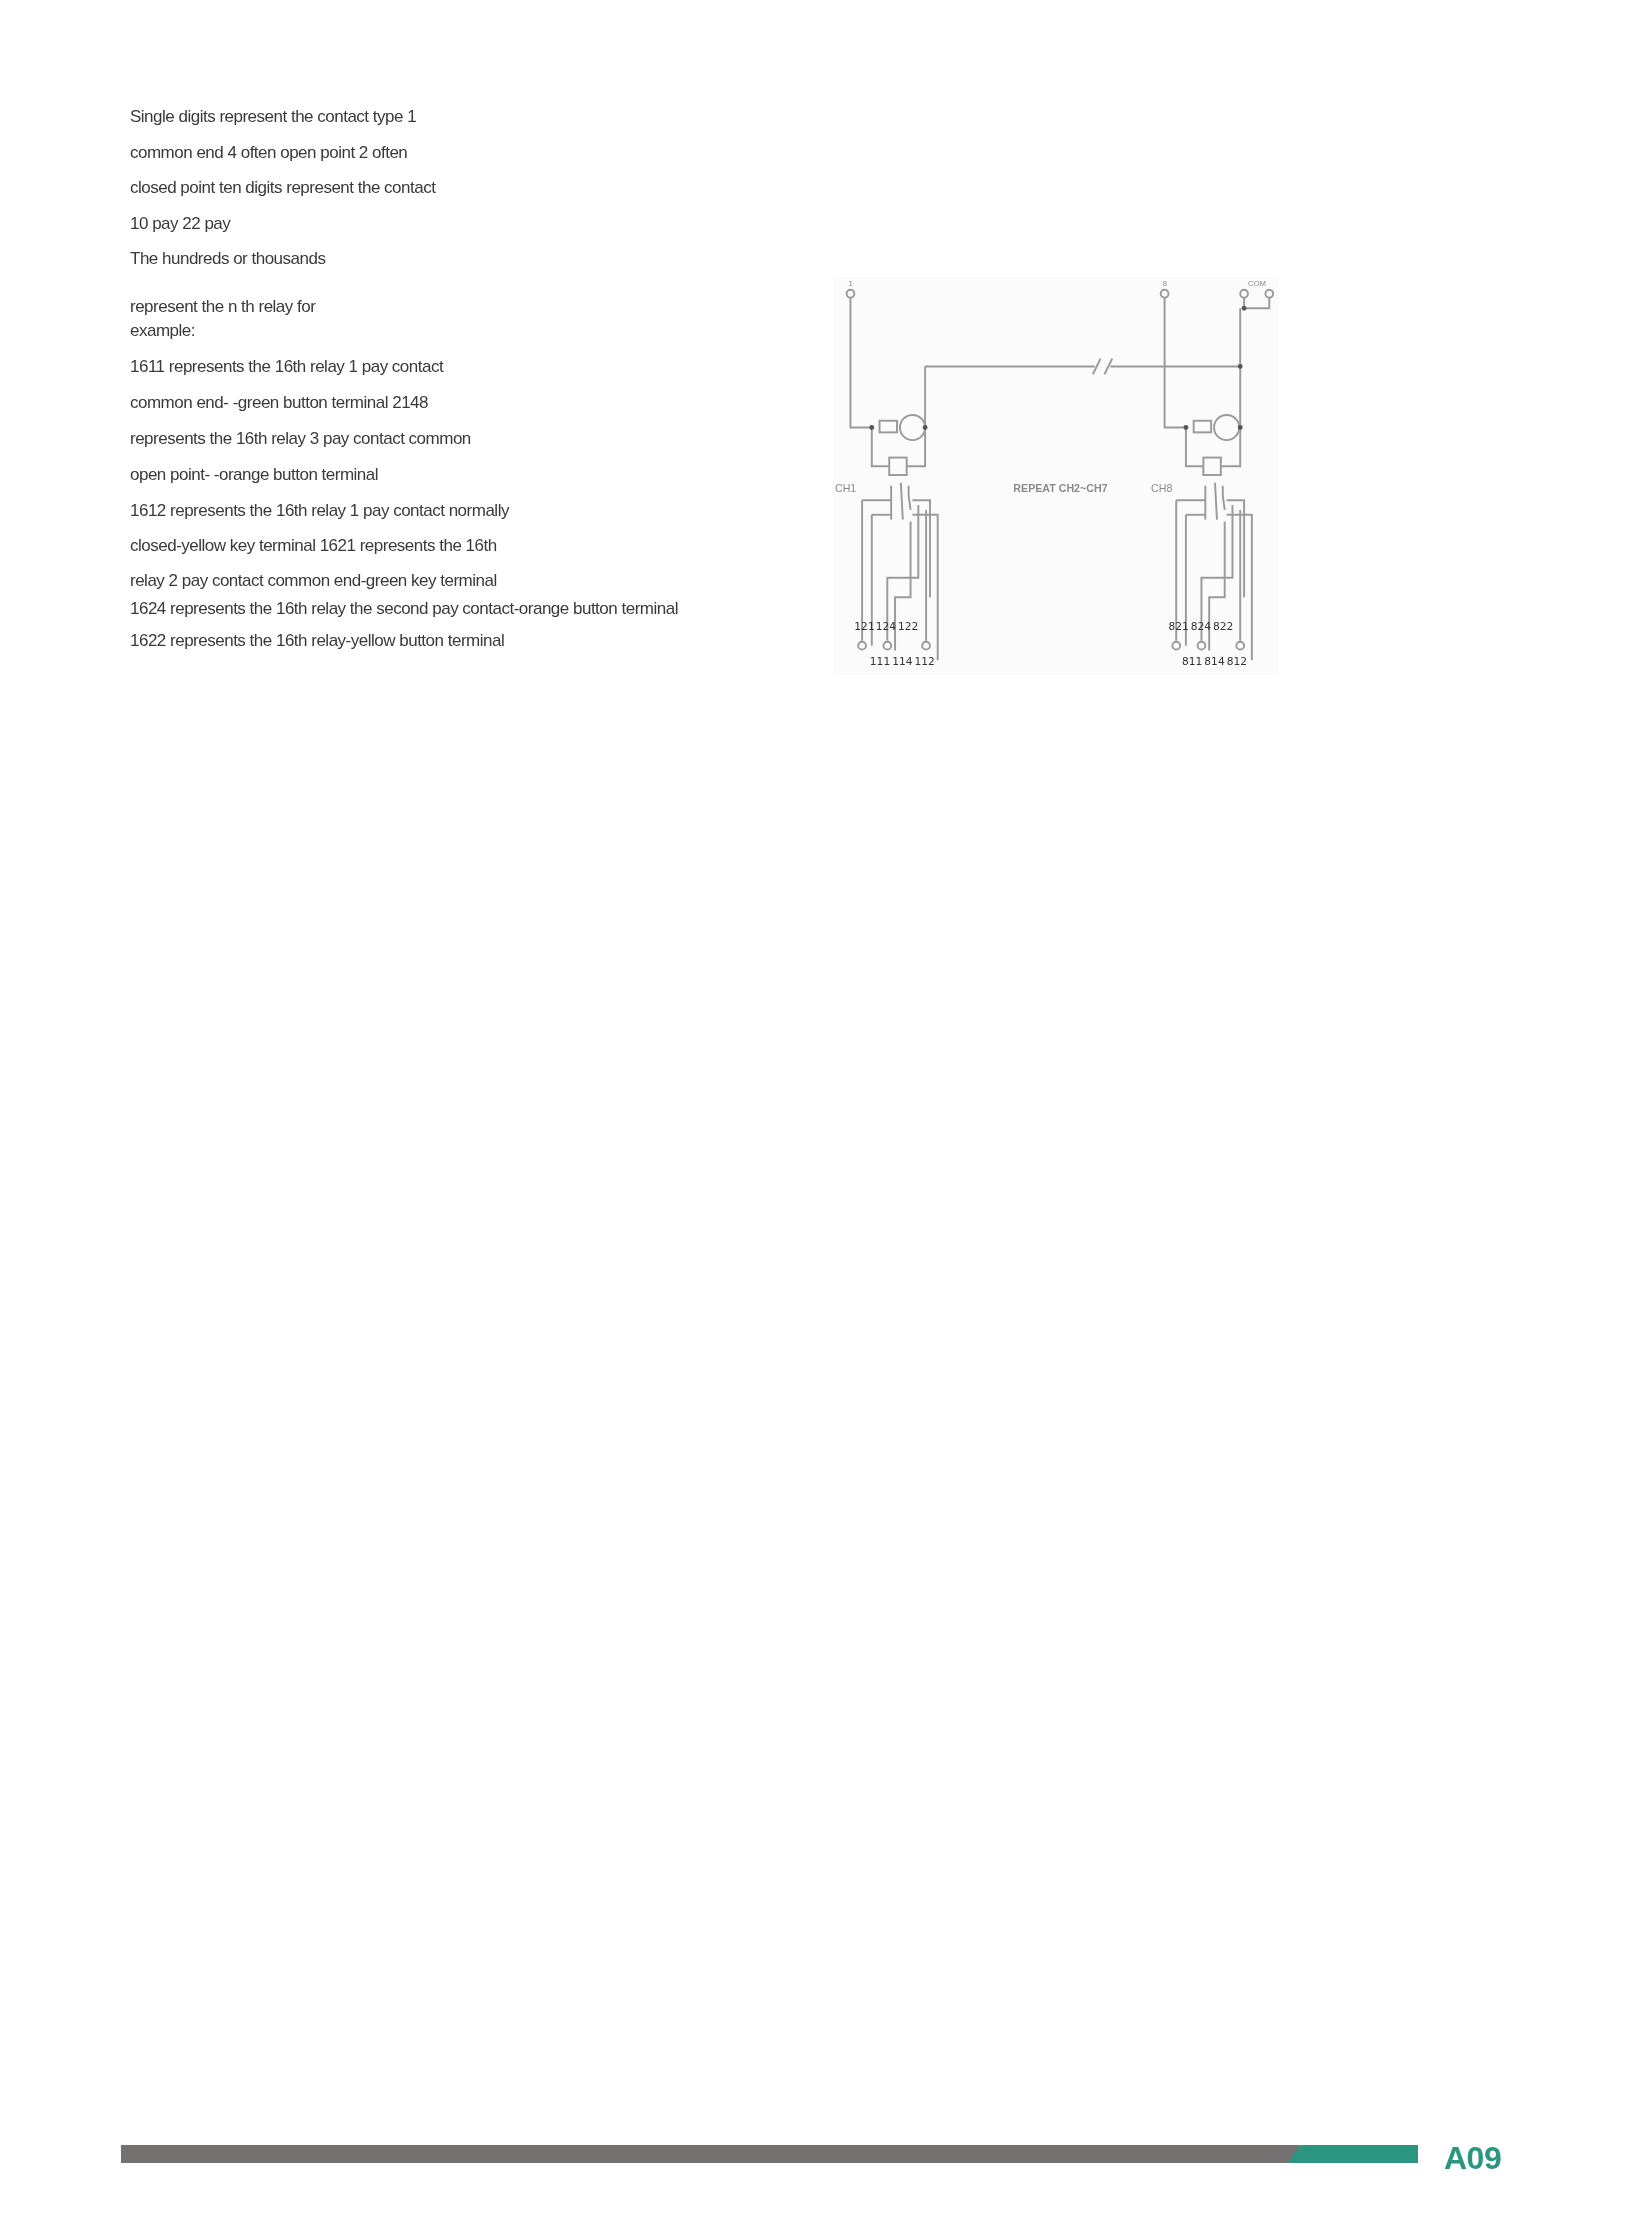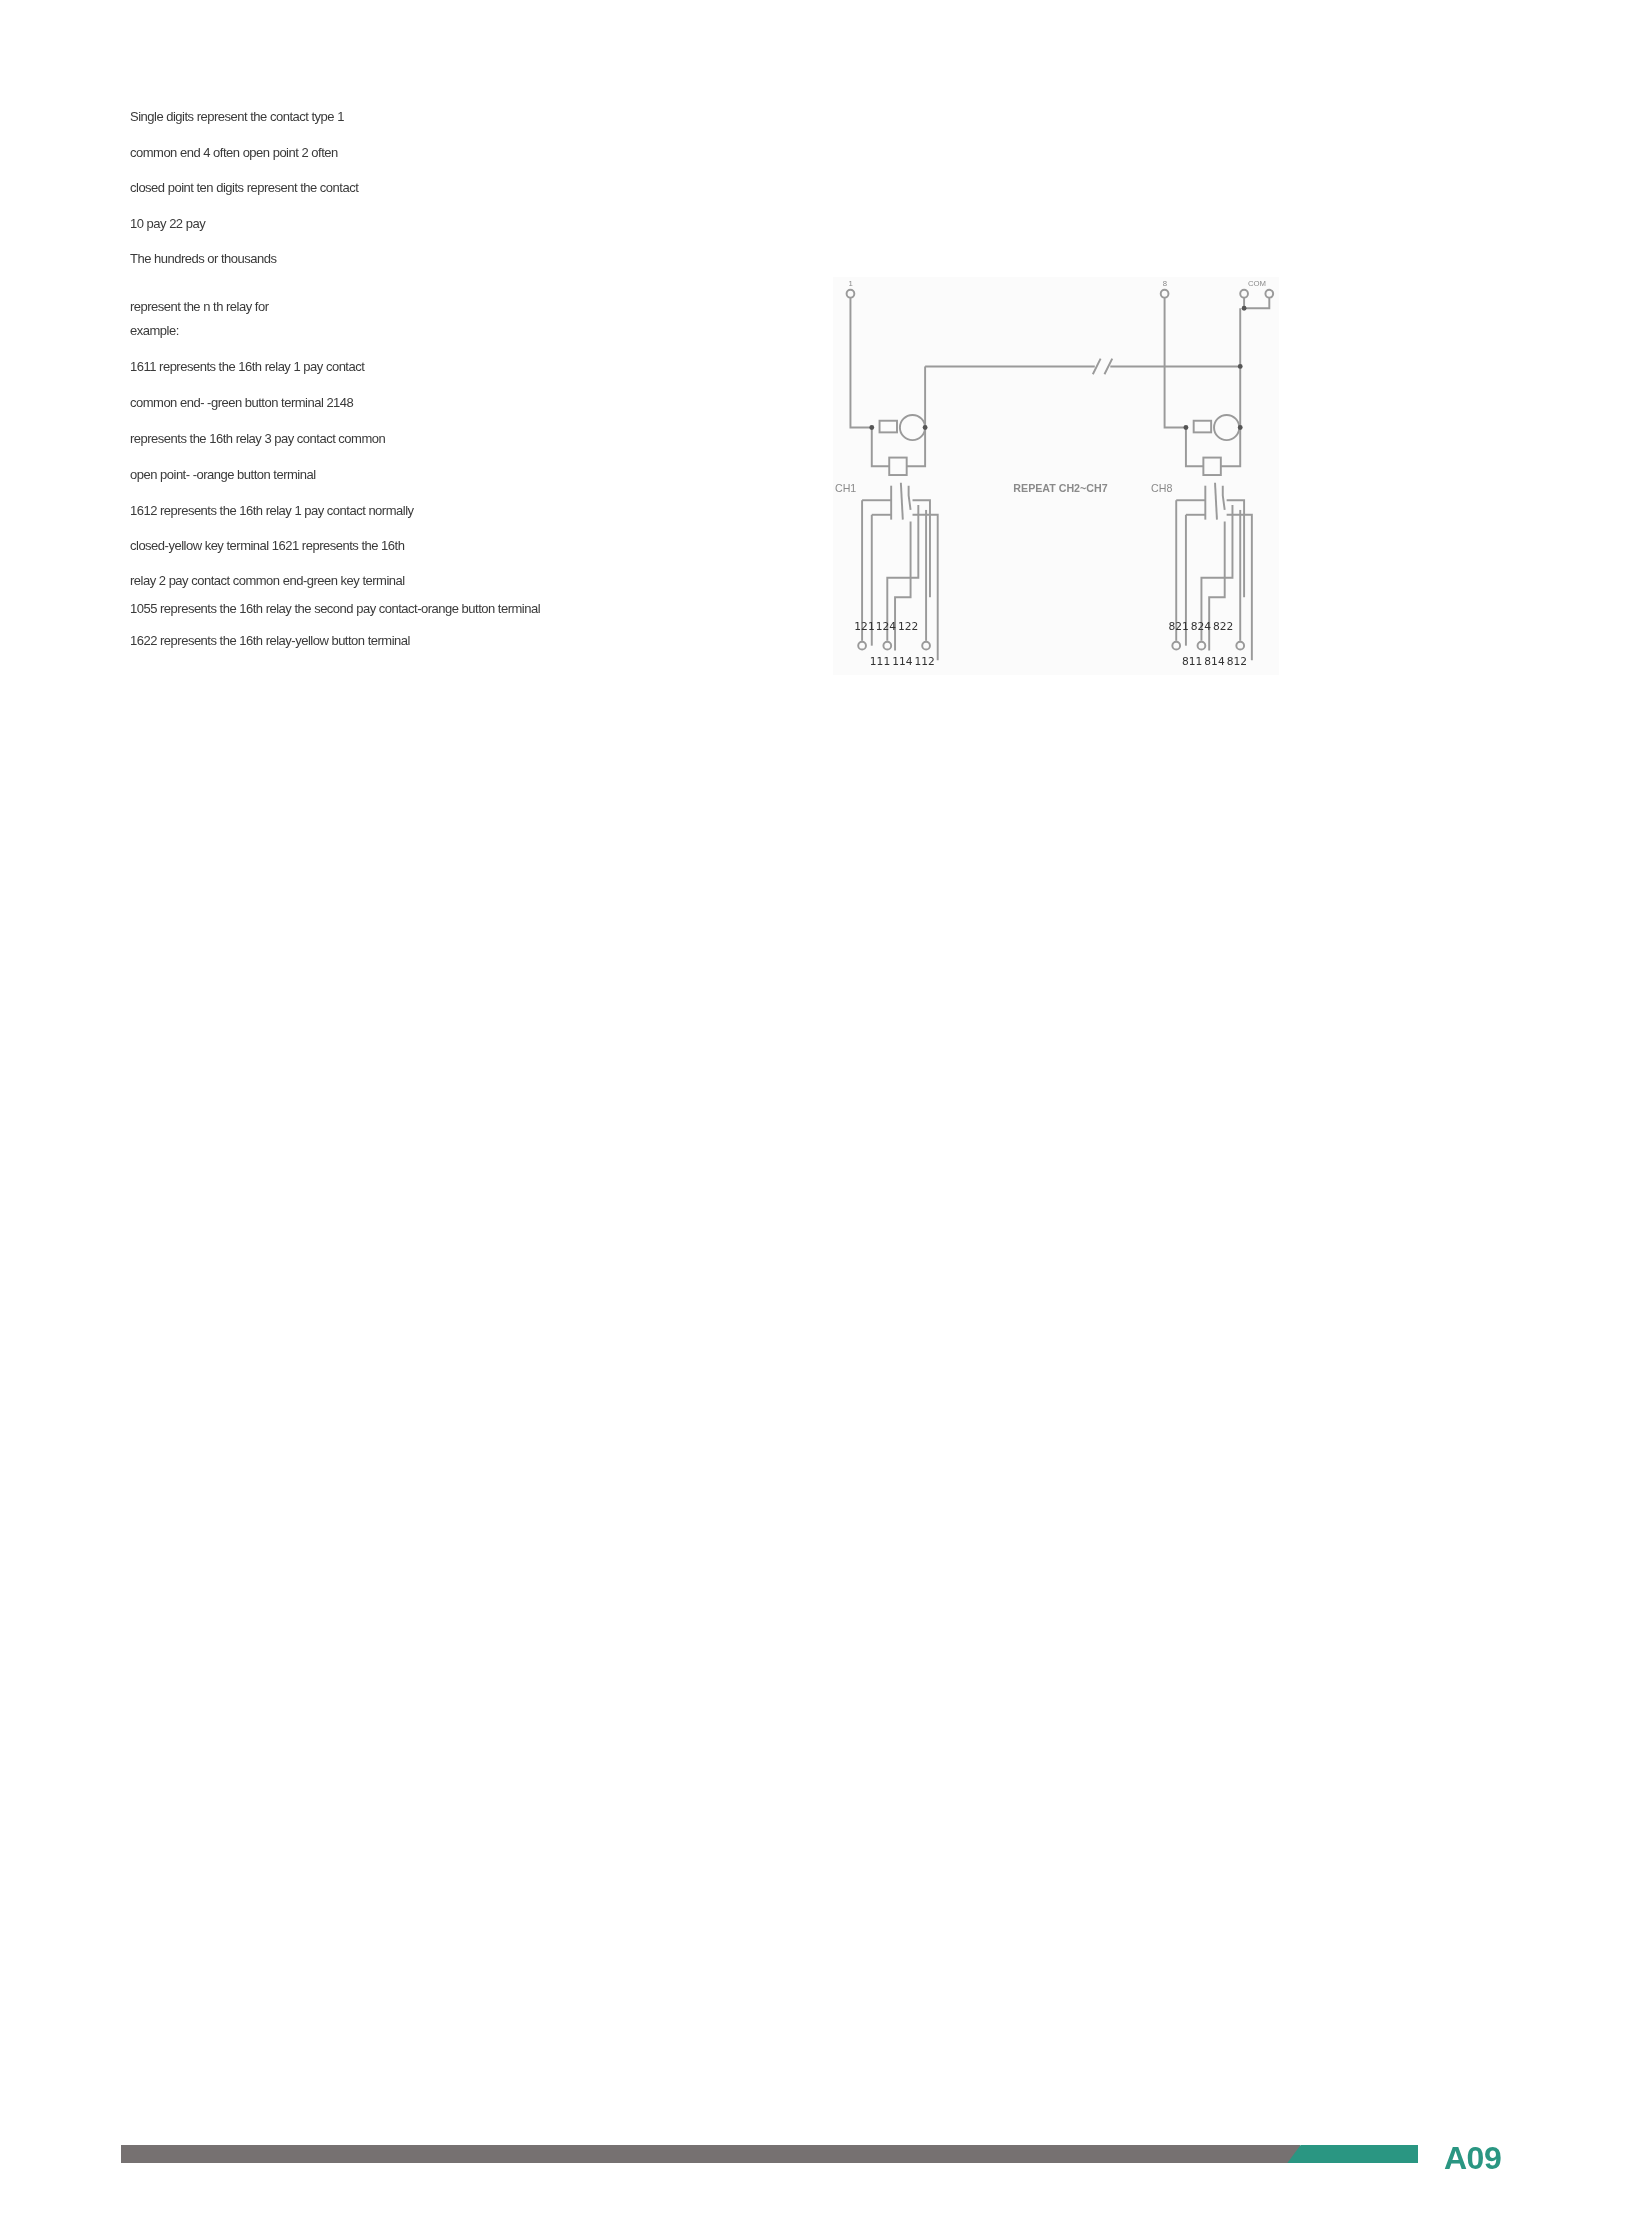--- a/index.html
+++ b/index.html
@@ -1,19 +1,19 @@
 <!DOCTYPE html>
 <html><head>
 <meta charset="utf-8">
 <style>
   html, body { margin: 0; padding: 0; background: #ffffff; }
   body { width: 1651px; height: 2223px; position: relative; overflow: hidden;
          font-family: "DejaVu Sans", sans-serif; }
   .text-block { position: absolute; left: 130px; top: 0; width: 699px; }
-  .text-line { position: absolute; left: 0; white-space: nowrap; font-size: 13px;
+  .text-line { position: absolute; left: 0; white-space: nowrap; font-size: 17px;
                color: #3a3a3a; letter-spacing: -0.5px; line-height: 23px;
                font-family: "Liberation Sans", sans-serif; }
   .diagram { position: absolute; left: 833px; top: 277px; width: 446px; height: 398px;
              background: #fbfbfb; }
   .diagram svg { width: 100%; height: 100%; display: block; }
   .footer-bar { position: absolute; left: 121px; top: 2145px; width: 1297px; height: 18.4px; }
   .footer-bar .grey { position: absolute; left: 0; top: 0; height: 18.4px; width: 1179px;
                       background: #767171; }
   .footer-bar .teal { position: absolute; left: 1166px; top: 0; height: 18.4px; width: 131px;
                       background: #2a9682; clip-path: polygon(13.6px 0, 100% 0, 100% 100%, 0 100%); }
@@ -31,21 +31,21 @@
   <div class="text-line" style="top:247px">The hundreds or thousands</div>
   <div class="text-line" style="top:295px">represent the n th relay for</div>
   <div class="text-line" style="top:319px">example:</div>
   <div class="text-line" style="top:355px">1611 represents the 16th relay 1 pay contact</div>
   <div class="text-line" style="top:391px">common end- -green button terminal 2148</div>
   <div class="text-line" style="top:427px">represents the 16th relay 3 pay contact common</div>
   <div class="text-line" style="top:463px">open point- -orange button terminal</div>
   <div class="text-line" style="top:499px">1612 represents the 16th relay 1 pay contact normally</div>
   <div class="text-line" style="top:534px">closed-yellow key terminal 1621 represents the 16th</div>
   <div class="text-line" style="top:569px">relay 2 pay contact common end-green key terminal</div>
-  <div class="text-line" style="top:597px">1055 represents the 16th relay the second pay contact-orange button terminal</div>
+  <div class="text-line" style="top:597px">1624 represents the 16th relay the second pay contact-orange button terminal</div>
   <div class="text-line" style="top:629px">1622 represents the 16th relay-yellow button terminal</div>
 </div>
 
 <div class="diagram">
   <svg viewBox="0 0 460 410" xmlns="http://www.w3.org/2000/svg">
     <g fill="none" stroke="#9a9a9a" stroke-width="2">
 
       <circle cx="18" cy="17" r="4"></circle>
       <circle cx="342" cy="17" r="4"></circle>
       <circle cx="424" cy="17" r="4"></circle>

